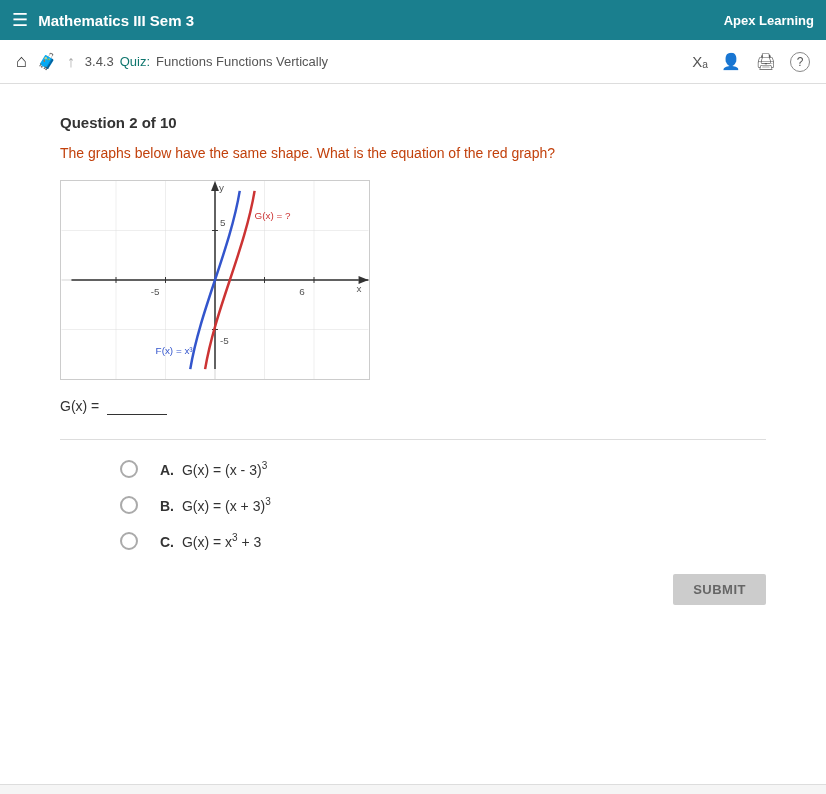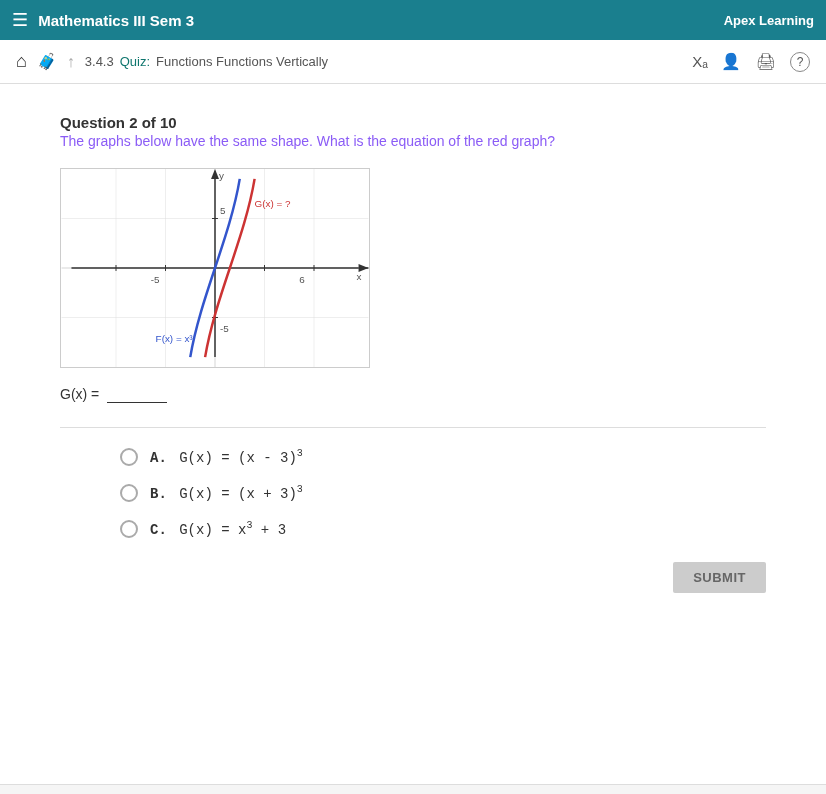--- a/index.html
+++ b/index.html
@@ -38,22 +38,22 @@
 
     
     .main-content {
       background: white;
       margin: 0 auto;
       max-width: 826px;
       min-height: 700px;
       padding: 30px 60px;
     }
 
-    .question-header { font-weight: bold; font-size: 15px; }
-    .question-text { font-size: 14px; line-height: 1.5; margin-bottom: 16px; color: #8b5cf6; }
+    .question-header { font-weight: bold; font-size: 15px; margin-bottom: 12px; }
+    .question-text { font-size: 14px; line-height: 1.5; margin-bottom: 16px; color: #c2410c; }
 
     
     .graph-container {
       border: 1px solid #ccc;
       width: 310px;
       height: 200px;
       position: relative;
       background: white;
       margin-bottom: 18px;
     }
@@ -72,24 +72,23 @@
       border-bottom: 1px solid #333;
       width: 60px;
       margin-left: 4px;
     }
 
     
     .options-container { margin-bottom: 24px; padding-left: 60px; }
     .option-item {
       display: flex;
       align-items: flex-start;
-      gap: 12px;
+      gap: 22px;
       margin-bottom: 18px;
       cursor: pointer;
-      font-family: Liberation Mono, monospace;
     }
     .option-radio {
       width: 18px; height: 18px;
       border: 2px solid #aaa;
       border-radius: 50%;
       display: inline-flex;
       align-items: center;
       justify-content: center;
       flex-shrink: 0;
     }

